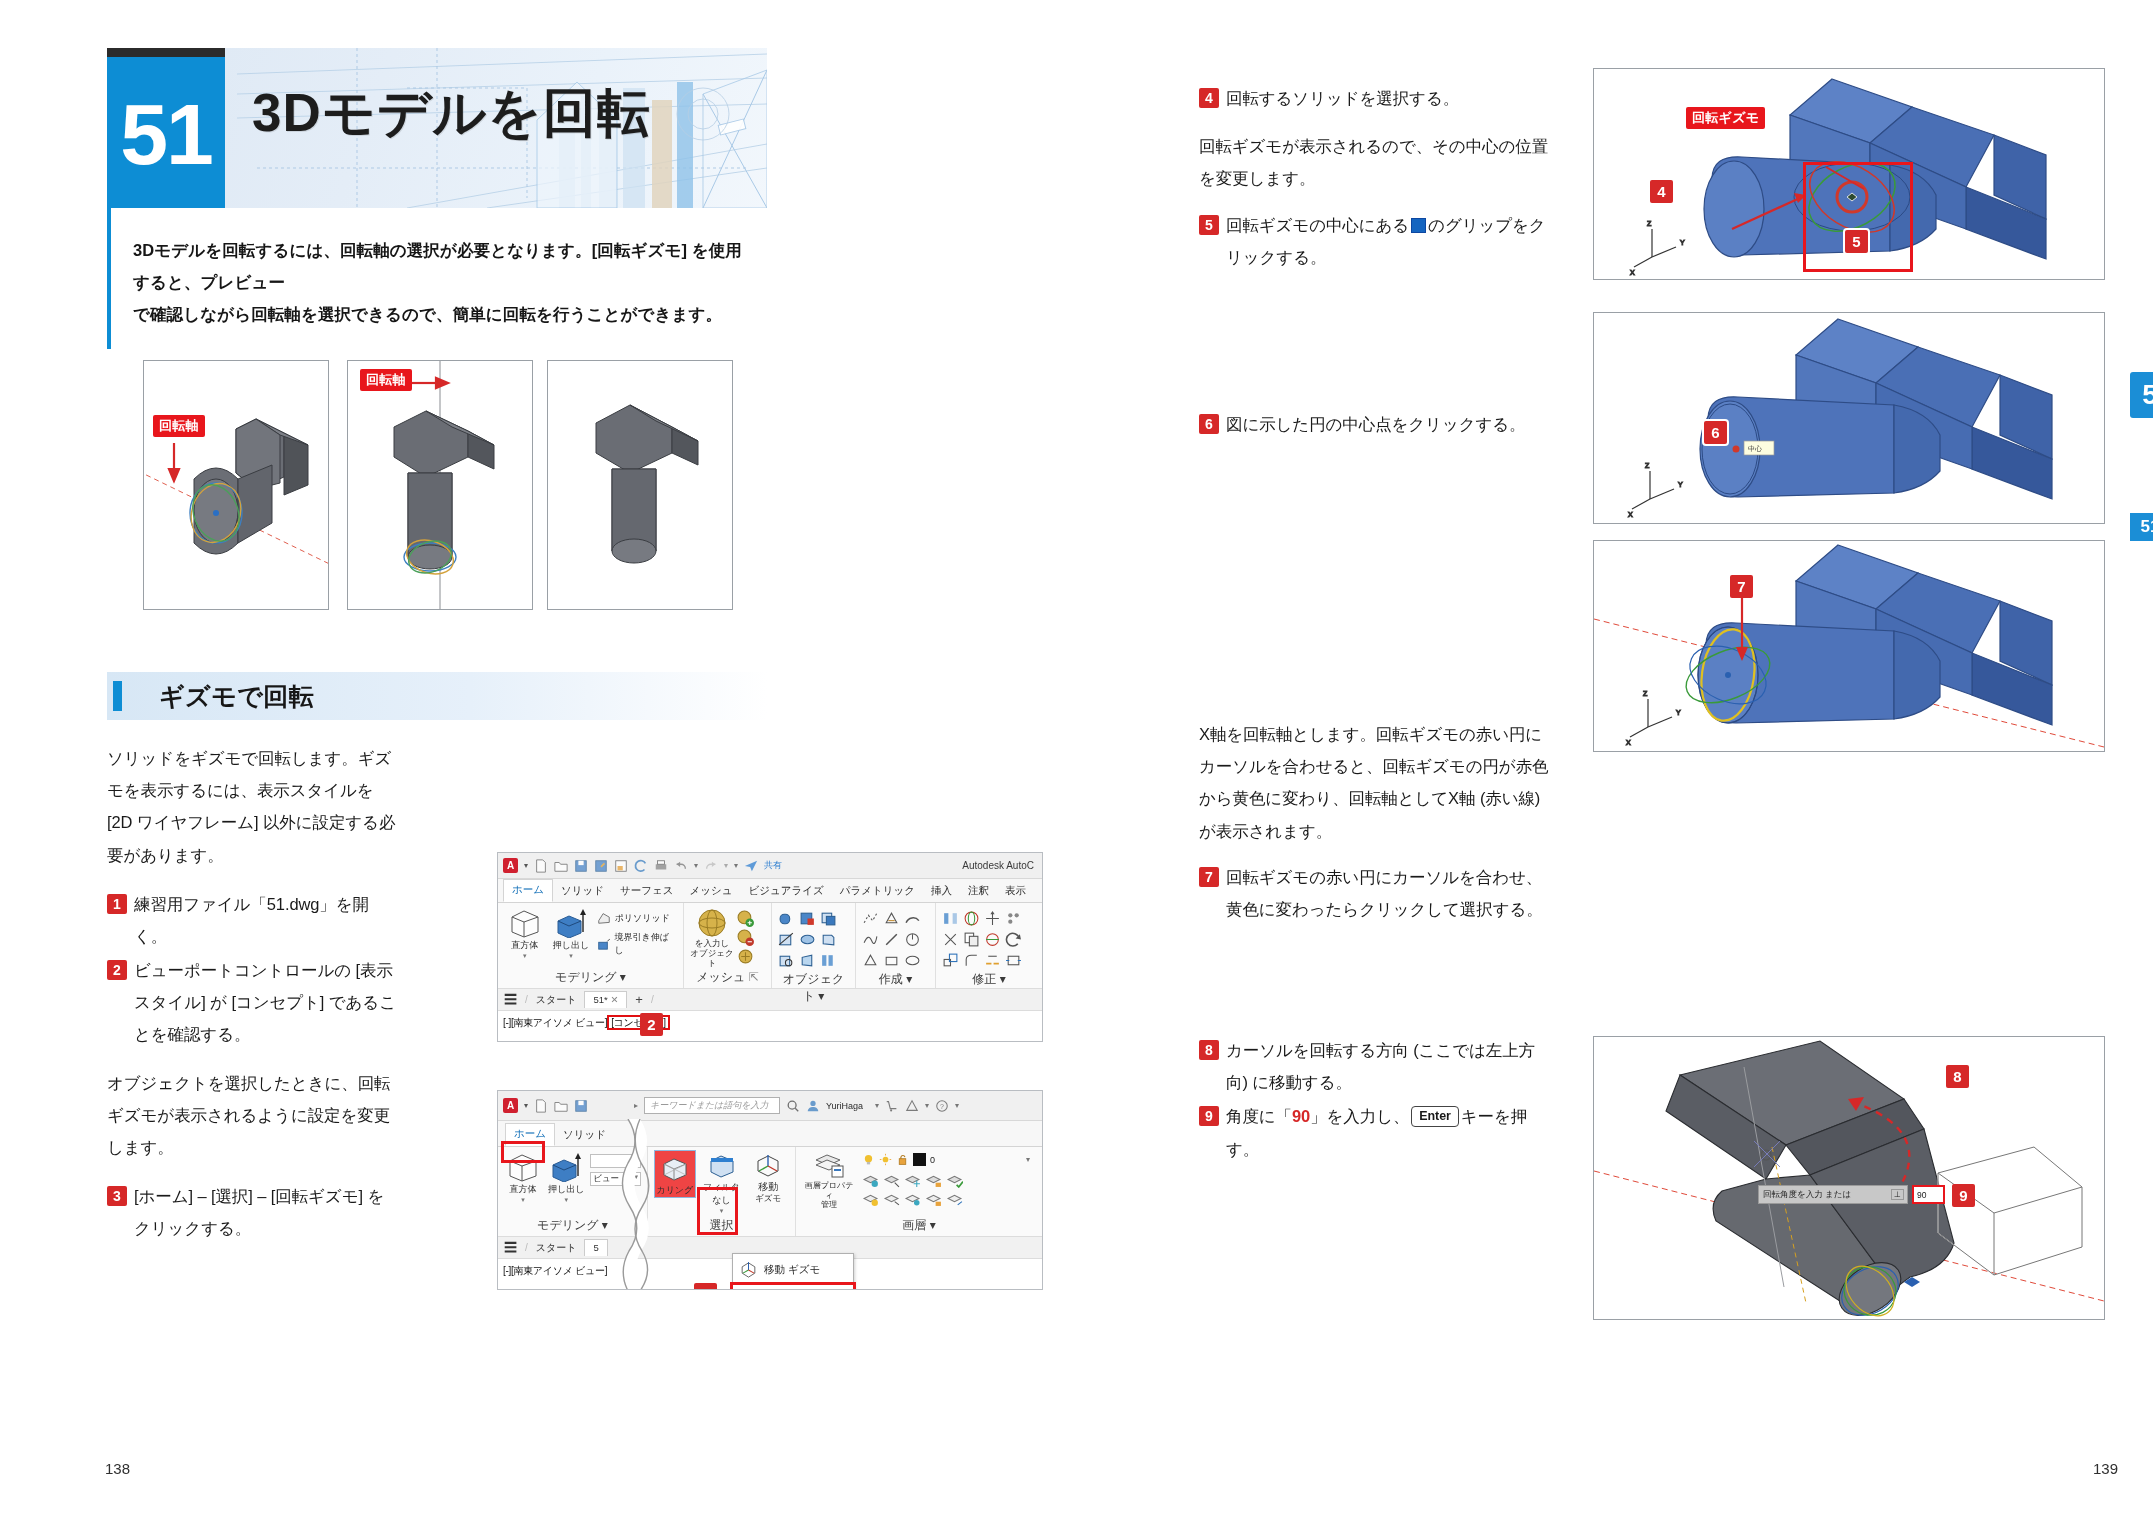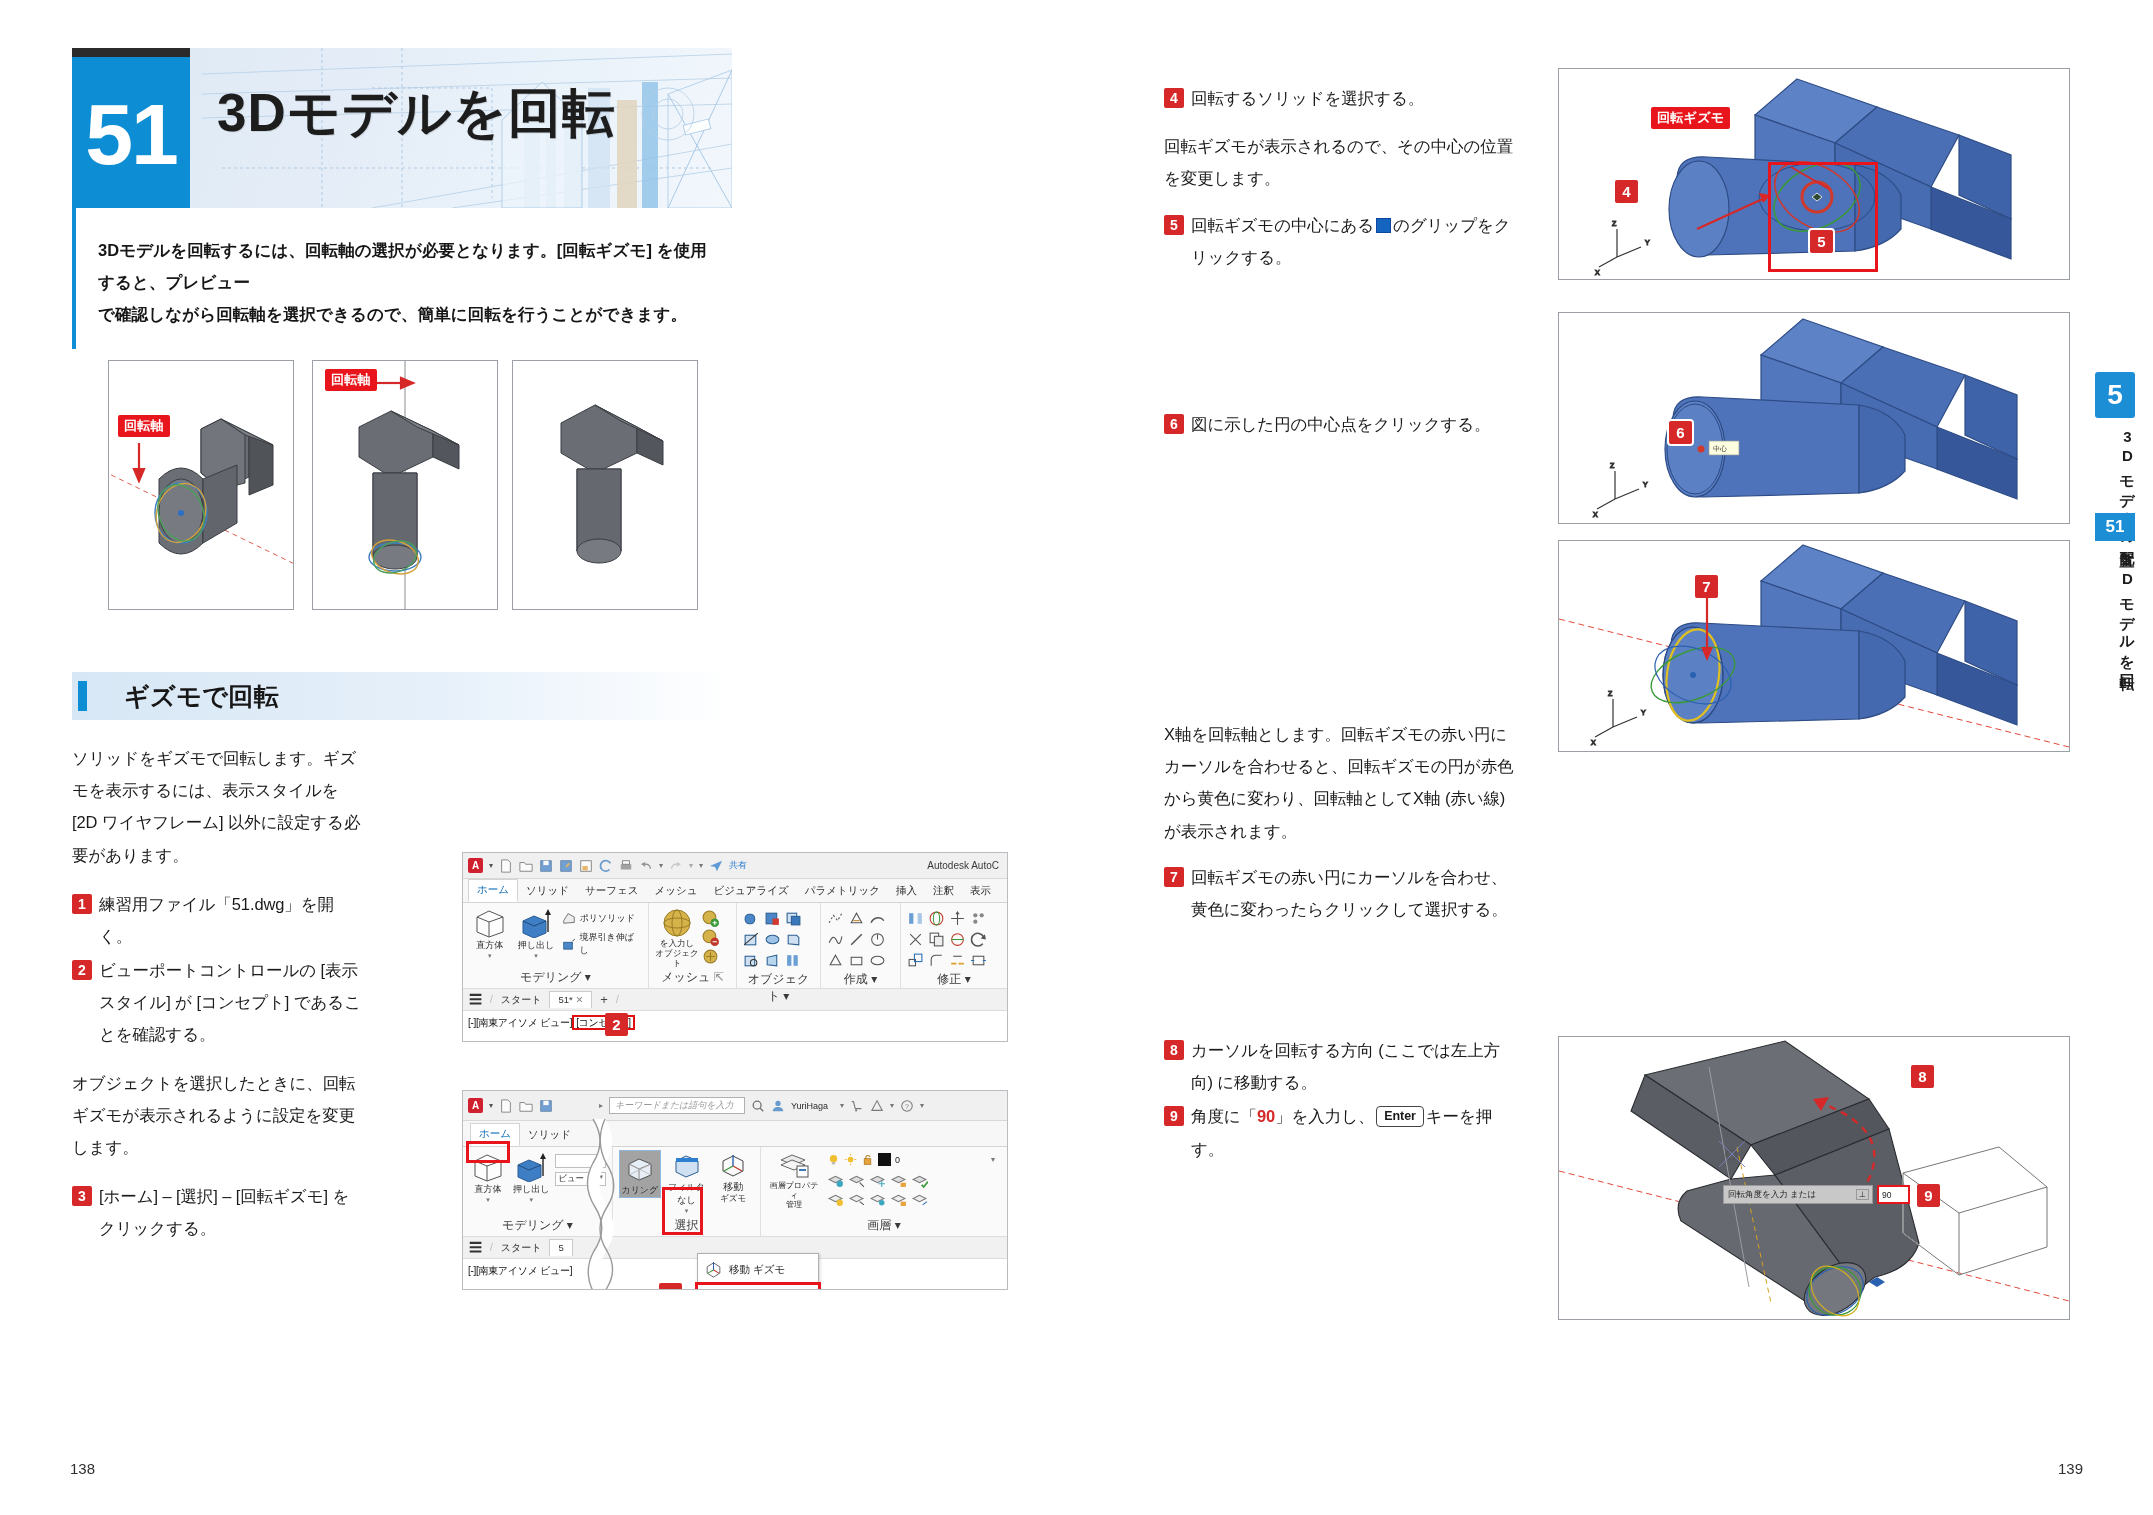--- a/index.html
+++ b/index.html
@@ -3,21 +3,21 @@
 <meta charset="utf-8">
 <style>
   * { box-sizing: border-box; margin: 0; padding: 0; }
   html, body {
     width: 2153px; height: 1515px;
     background: #ffffff;
     font-family: "Liberation Sans", "DejaVu Sans", sans-serif;
     color: #1a1a1a;
     overflow: hidden;
   }
-  #spread { position: relative; width: 1926px; height: 1515px; }
+  #spread { position: relative; width: 1926px; height: 1515px; margin-left: 35px; }
 
   
   #left-page { position: absolute; left: 0; top: 0; width: 1076px; height: 1515px; }
   #right-page { position: absolute; left: 1076px; top: 0; width: 1077px; height: 1515px; }
 
   
   .hdr { position: absolute; left: 72px; top: 48px; width: 660px; height: 160px; overflow: hidden; }
   .hdr-bg {
     position: absolute; inset: 0;
     background: linear-gradient(110deg, #dde8f4 0%, #e4edf7 40%, #eaf2fa 70%, #f2f7fc 100%);
@@ -712,21 +712,21 @@
                   <span style="position:absolute;right:2px;top:0;font-size:7px;color:#777">▾</span>
                 </div>
               <div style="border:1px solid #c0c0c0;background:#fff;height:14px;position:relative;font-size:8.5px;padding-left:2px"><span>ビュー</span><span style="position:absolute;right:2px;top:0;font-size:7px;color:#777">▾</span></div>
             </div>
           </div>
           <div class="rib-label">モデリング ▾</div>
         </div>
 
         <div class="rib-panel" style="width:148px">
           <div class="rib-items" style="gap:4px">
-            <div class="big-btn" style="width:42px;background:#a3a3a3;border:1px solid #8fb8de;padding-top:2px">
+            <div class="big-btn" style="width:42px;background:#ef4444;border:1px solid #8fb8de;padding-top:2px">
               <svg class="gl" width="32" height="28" viewBox="0 0 32 28">
                 <polygon points="5,9 15,4 27,9 27,20 15,25 5,20" fill="#e8eef5" stroke="#555"></polygon>
                 <polyline points="5,9 15,14 27,9" fill="none" stroke="#888"></polyline>
                   <line x1="15" y1="14" x2="15" y2="25" stroke="#888"></line>
                 <path d="M5 9 L27 20 M27 9 L5 20" stroke="#aaa" stroke-width=".7"></path>
               </svg>
               <span>カリング</span>
             </div>
             <div class="big-btn" style="width:44px">
               <svg class="gl" width="32" height="28" viewBox="0 0 32 28">

